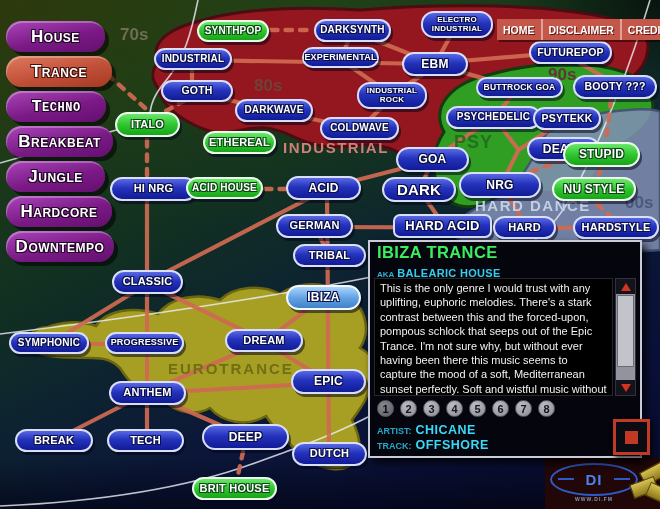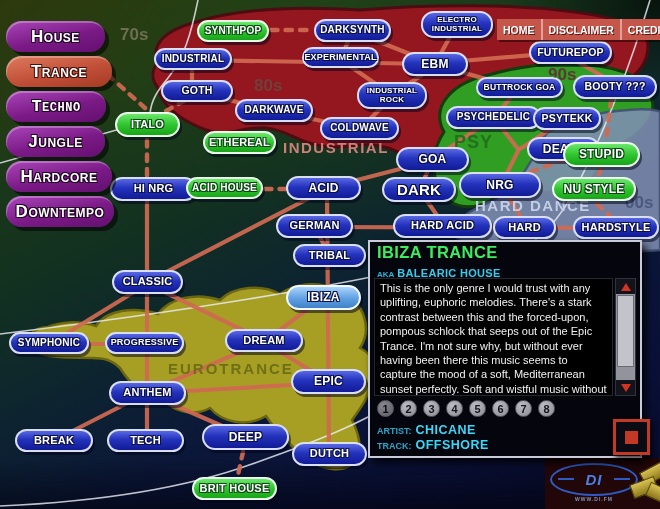--- a/index.html
+++ b/index.html
@@ -83,21 +83,21 @@
 
   
   #stopbtn{position:absolute;left:613px;top:419px;width:37px;height:36px;box-sizing:border-box;
     background:#0b0b13;border:3px solid #c23a26;display:flex;align-items:center;justify-content:center;
     box-shadow:2px 3px 5px rgba(0,0,0,.8);cursor:pointer;}
   #stopbtn .sq{width:13px;height:13px;background:#c23a26;}
 
   
   #logo{position:absolute;left:545px;top:458px;width:115px;height:51px;background:#210708;}
   #logo .oval{position:absolute;left:5px;top:5px;width:84px;height:29px;border:2px solid #2e5ac8;border-radius:50%;
-    display:flex;align-items:center;justify-content:center;color:#4a80e8;font-weight:bold;font-style:italic;
+    display:flex;align-items:center;justify-content:center;color:#4a80e8;font-weight:bold;
     font-size:15px;letter-spacing:1px;cursor:pointer;}
   #logo .oval::before,#logo .oval::after{content:"";position:absolute;height:2px;background:#2e5ac8;top:13px;}
   #logo .oval::before{left:6px;width:16px;}
   #logo .oval::after{right:6px;width:16px;}
   #logo .cap{position:absolute;left:5px;top:38px;width:88px;text-align:center;font-size:5px;color:#8a93b8;letter-spacing:1px;font-weight:bold;}
   .gold{position:absolute;background:linear-gradient(#d9c253,#8c7719);border:1px solid #5c4c0d;}
 </style>
 </head>
 <body>
 
@@ -201,21 +201,21 @@
       <div class="node blue" style="left: 396px; top: 147px; width: 73px; height: 25px; font-size: 12px;">GOA</div>
       <div class="node blue" style="left: 483px; top: 137px; width: 73px; height: 24px; font-size: 12px; margin-left: 44px;">DEATH</div>
       <div class="node green" style="left: 563px; top: 142px; width: 77px; height: 25px; font-size: 12px;">STUPID</div>
       <div class="node blue" style="left: 110px; top: 177px; width: 87px; height: 24px; font-size: 11px;">HI NRG</div>
       <div class="node green" style="left: 186px; top: 177px; width: 77px; height: 22px; font-size: 10px;">ACID HOUSE</div>
       <div class="node blue" style="left: 286px; top: 176px; width: 75px; height: 24px; font-size: 12px;">ACID</div>
       <div class="node blue" style="left: 382px; top: 177px; width: 74px; height: 25px; font-size: 15px;">DARK</div>
       <div class="node blue" style="left: 459px; top: 172px; width: 82px; height: 26px; font-size: 12px;">NRG</div>
       <div class="node green" style="left: 552px; top: 177px; width: 84px; height: 24px; font-size: 12px;">NU STYLE</div>
       <div class="node blue" style="left: 276px; top: 214px; width: 77px; height: 24px; font-size: 11px;">GERMAN</div>
-      <div class="node blue" style="left: 393px; top: 214px; width: 99px; height: 24px; font-size: 11px;">HARD ACID</div>
+      <div class="node blue" style="left: 393px; top: 214px; width: 99px; height: 24px; font-size: 13px; border-radius: 7px;">HARD ACID</div>
       <div class="node blue" style="left: 493px; top: 216px; width: 63px; height: 23px; font-size: 11px;">HARD</div>
       <div class="node blue" style="left: 573px; top: 216px; width: 86px; height: 23px; font-size: 11px;">HARDSTYLE</div>
       <div class="node blue" style="left: 293px; top: 244px; width: 73px; height: 23px; font-size: 11px;">TRIBAL</div>
       <div class="node blue" style="left: 112px; top: 270px; width: 71px; height: 24px; font-size: 11px;">CLASSIC</div>
       <div class="node selected" style="left: 286px; top: 285px; width: 75px; height: 25px; font-size: 12px;">IBIZA</div>
       <div class="node blue" style="left: 9px; top: 332px; width: 80px; height: 22px; font-size: 10px;">SYMPHONIC</div>
       <div class="node blue" style="left: 105px; top: 332px; width: 79px; height: 22px; font-size: 9px;">PROGRESSIVE</div>
       <div class="node blue" style="left: 225px; top: 329px; width: 78px; height: 23px; font-size: 11px;">DREAM</div>
       <div class="node blue" style="left: 291px; top: 369px; width: 75px; height: 25px; font-size: 12px;">EPIC</div>
       <div class="node blue" style="left: 109px; top: 381px; width: 77px; height: 24px; font-size: 11px;">ANTHEM</div>
@@ -223,20 +223,21 @@
       <div class="node blue" style="left: 107px; top: 429px; width: 77px; height: 23px; font-size: 11px;">TECH</div>
       <div class="node blue" style="left: 202px; top: 424px; width: 87px; height: 26px; font-size: 12px;">DEEP</div>
       <div class="node blue" style="left: 292px; top: 442px; width: 75px; height: 24px; font-size: 11px;">DUTCH</div>
       <div class="node green" style="left: 192px; top: 477px; width: 85px; height: 23px; font-size: 11px;">BRIT HOUSE</div>
     </div>
 
   <div id="sidebar">
       <div class="side-btn" style="width: 99px;">House</div>
       <div class="side-btn active" style="width: 106px;">Trance</div>
       <div class="side-btn" style="width: 100px; font-family: Liberation Mono, monospace;">Techno</div>
+      <div class="side-btn" style="width: 107px;">Breakbeat</div>
       <div class="side-btn" style="width: 99px;">Jungle</div>
       <div class="side-btn" style="width: 106px;">Hardcore</div>
       <div class="side-btn" style="width: 108px;">Downtempo</div>
     </div>
 
   <div id="menu">
     <div class="menu-item">HOME</div>
     <div class="menu-item">DISCLAIMER</div>
     <div class="menu-item">CREDITS</div>
   </div>

